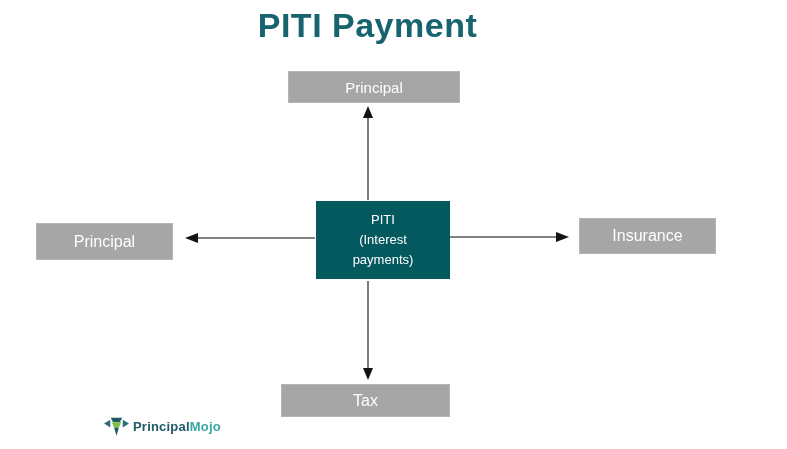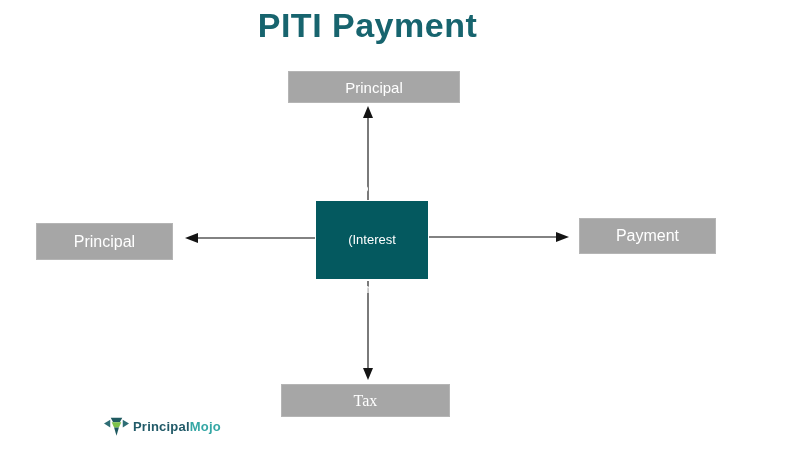--- a/index.html
+++ b/index.html
@@ -42,34 +42,33 @@
     box-sizing: border-box;
     color: #ffffff;
     display: flex;
     align-items: center;
     justify-content: center;
     font-size: 15px;
   }
   .node-principal { left: 288px; top: 71px;  width: 172px; height: 32px; }
   .node-insurance { left: 36px;  top: 223px; width: 137px; height: 37px; font-size: 16px; }
   .node-interest  { left: 579px; top: 218px; width: 137px; height: 36px; font-size: 16px; }
-  .node-tax       { left: 281px; top: 384px; width: 169px; height: 33px; font-size: 16px; font-family: Liberation Serif, serif; }
+  .node-tax       { left: 281px; top: 384px; width: 169px; height: 33px; font-size: 16px; }
   .center-box {
     position: absolute;
-    left: 316px; top: 201px; width: 112px; height: 78px;
+    left: 316px; top: 201px; width: 134px; height: 78px;
     background: #04595F;
     color: #ffffff;
     display: flex;
     flex-direction: column;
     align-items: center;
     justify-content: center;
     text-align: center;
     font-size: 13px;
     line-height: 1.55;
-    gap: 29px;
   }
   .logo {
     position: absolute;
     left: 104px;
     top: 413px;
     display: flex;
     align-items: center;
     gap: 4px;
   }
   .brand {
@@ -100,21 +99,21 @@
 
     <line x1="429" y1="237" x2="557" y2="237" stroke="#595959" stroke-width="1.6"></line>
     <polygon points="569,237 556,232 556,242" fill="#141414"></polygon>
   </svg>
 
   <div class="node node-principal">
     <span>Principal</span>
   </div>
 
   <div class="node node-interest">
-    <span>Payment</span>
+    <span>Insurance</span>
   </div>
 
   <div class="node node-tax">
     <span>Tax</span>
   </div>
 
   <div class="node node-insurance">
     <span>Principal</span>
   </div>
 

